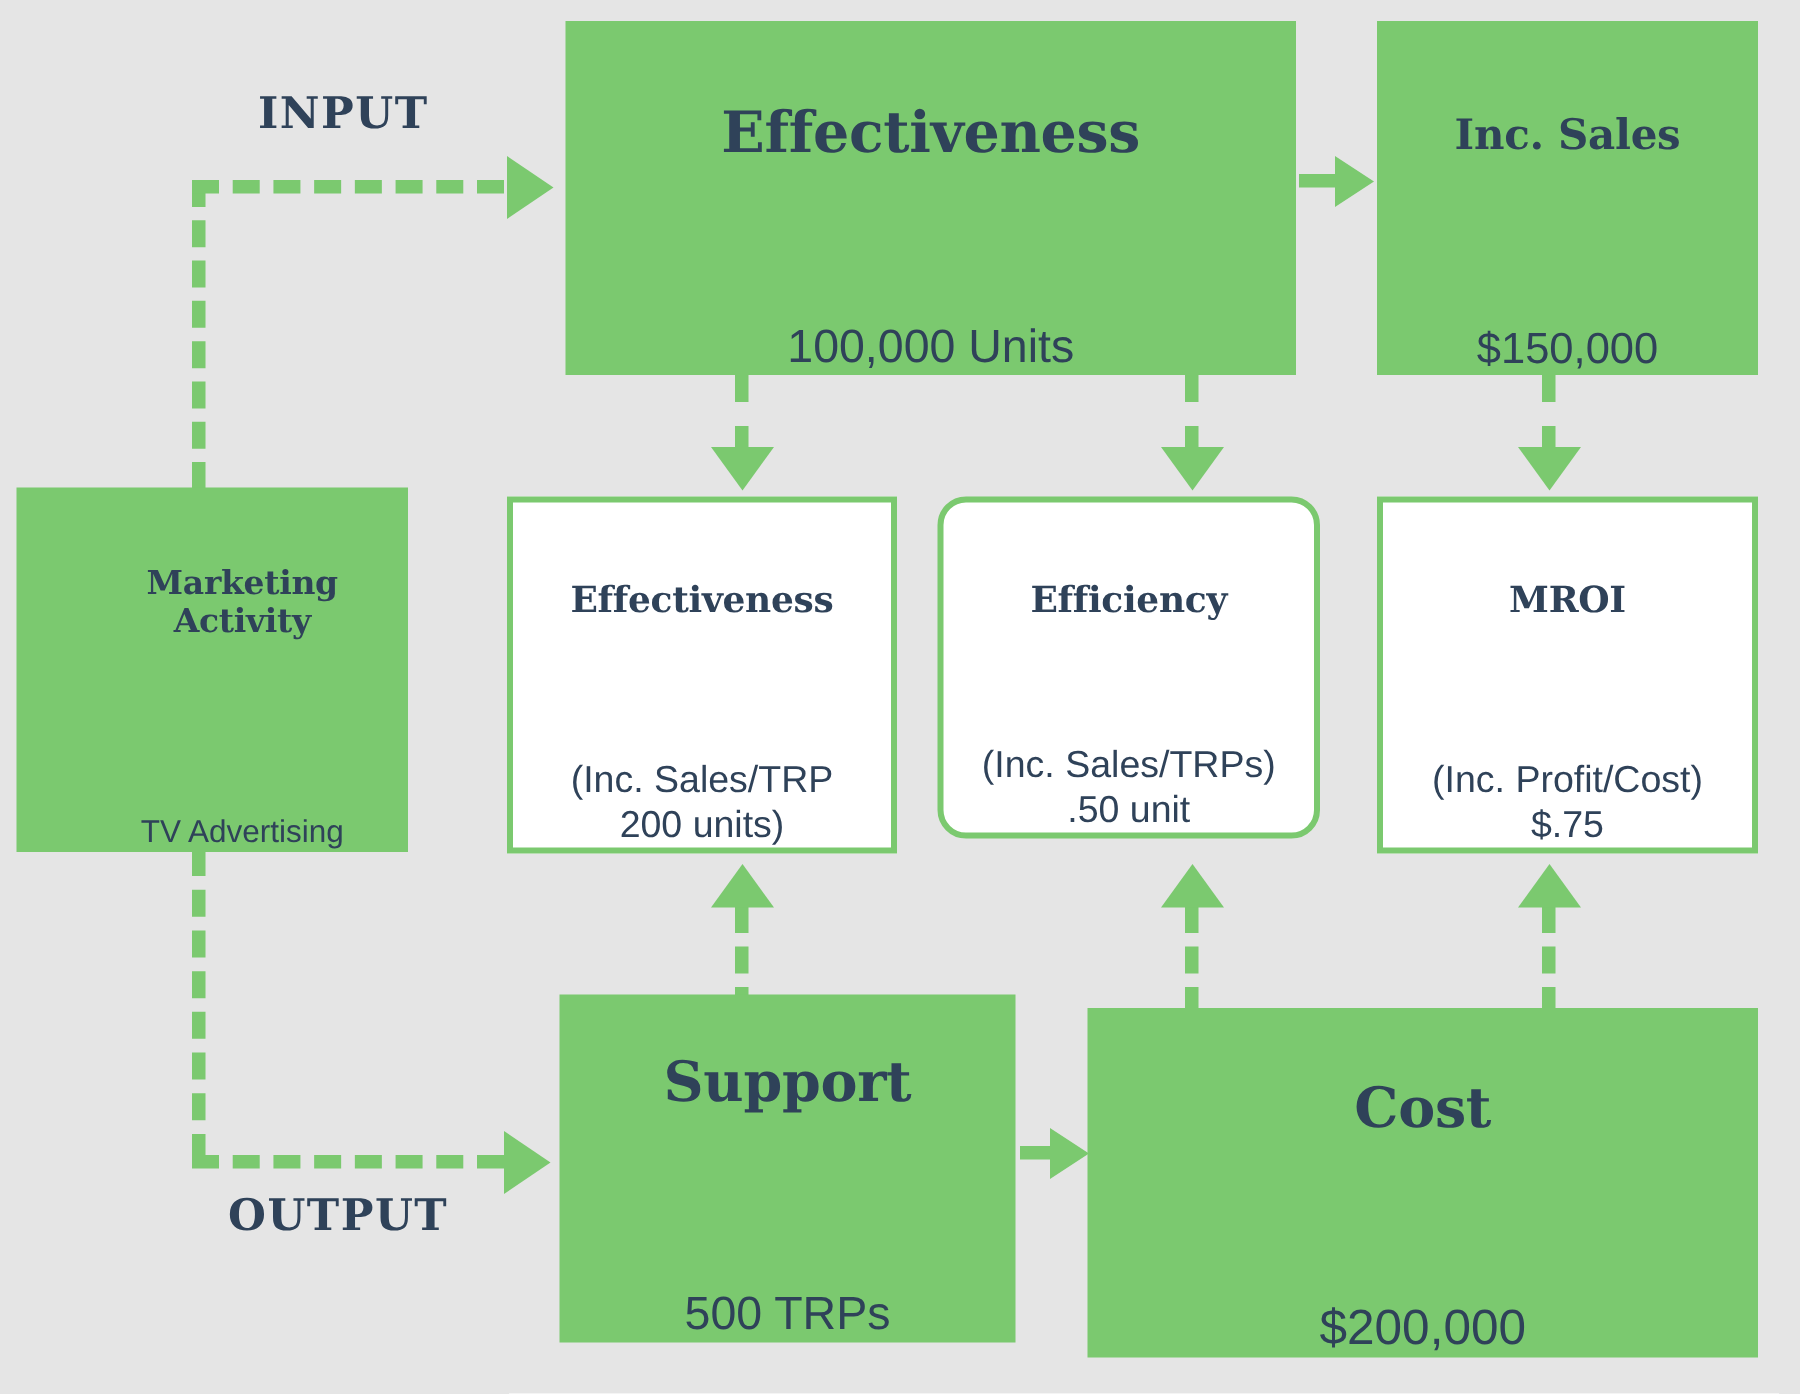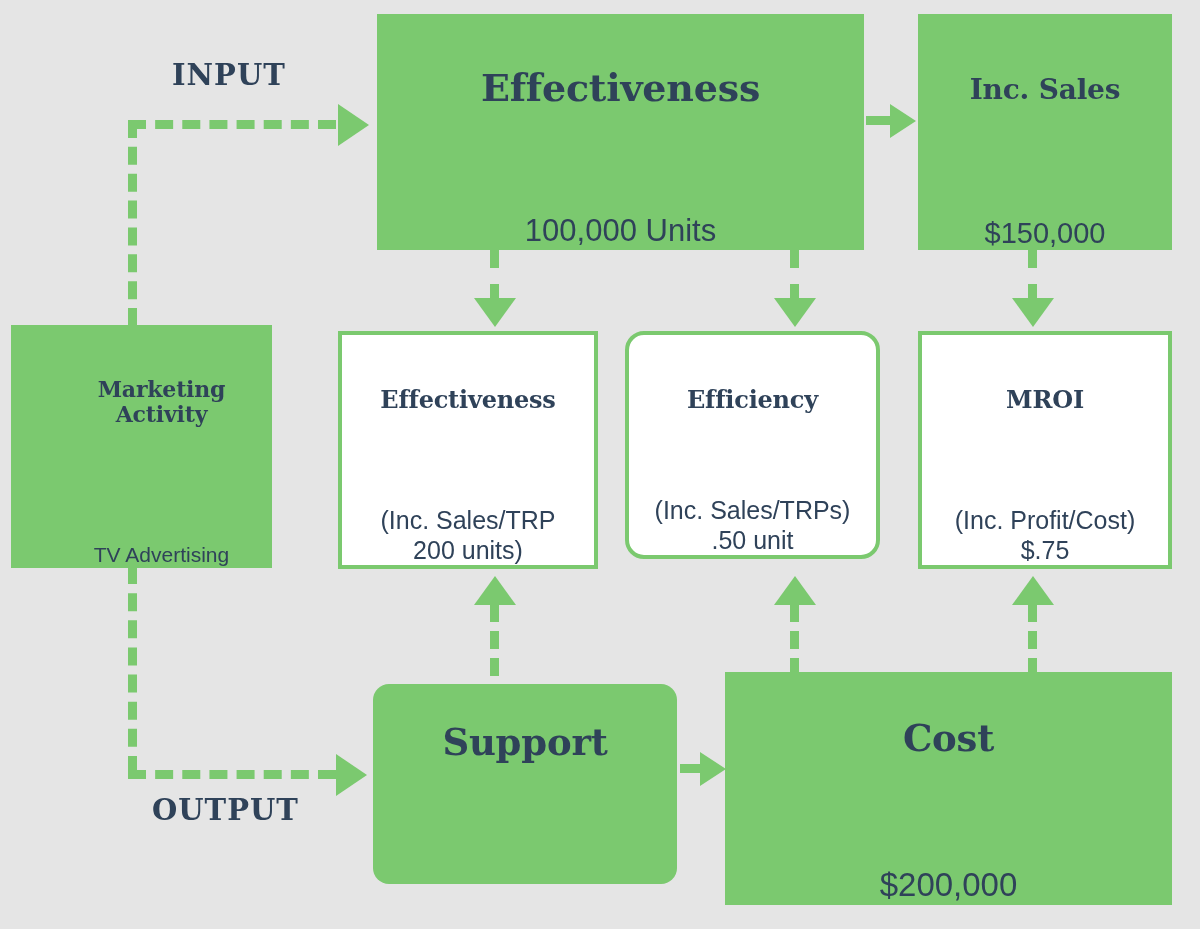--- a/index.html
+++ b/index.html
@@ -65,21 +65,21 @@
   #box-effectiveness-metric .box-sub   { font-size: 25px; margin-top: 8px; }
 
   #box-efficiency-metric { left: 625px; top: 331px; width: 255px; height: 228px; border-radius: 19px; }
   #box-efficiency-metric .box-title { font-size: 24px; margin-top: 52px; }
   #box-efficiency-metric .box-sub   { font-size: 25px; margin-top: 8px; }
 
   #box-mroi-metric { left: 918px; top: 331px; width: 254px; height: 238px; }
   #box-mroi-metric .box-title { font-size: 24px; margin-top: 52px; }
   #box-mroi-metric .box-sub   { font-size: 25px; margin-top: 8px; }
 
-  #box-support { left: 373px; top: 684px; width: 304px; height: 200px; border-radius: 16px; }
+  #box-support { left: 373px; top: 663px; width: 304px; height: 232px; }
   #box-support .box-title { font-size: 37px; margin-top: 38px; }
   #box-support .box-sub   { font-size: 31px; margin-top: 18px; }
 
   #box-cost { left: 725px; top: 672px; width: 447px; height: 233px; }
   #box-cost .box-title { font-size: 37px; margin-top: 46px; }
   #box-cost .box-sub   { font-size: 33px; margin-top: 14px; }
 
   
   .flow-label {
     position: absolute;
@@ -206,20 +206,21 @@
   <div class="box outlined" id="box-mroi-metric">
     <div class="box-title">MROI</div>
     <div class="box-sub">
       <div>(Inc. Profit/Cost)</div>
       <div>$.75</div>
     </div>
   </div>
 
   <div class="box filled" id="box-support">
     <div class="box-title">Support</div>
+    <div class="box-sub">500 TRPs</div>
   </div>
 
   <div class="box filled" id="box-cost">
     <div class="box-title">Cost</div>
     <div class="box-sub">$200,000</div>
   </div>
 
 </div>
 
 </body></html>

